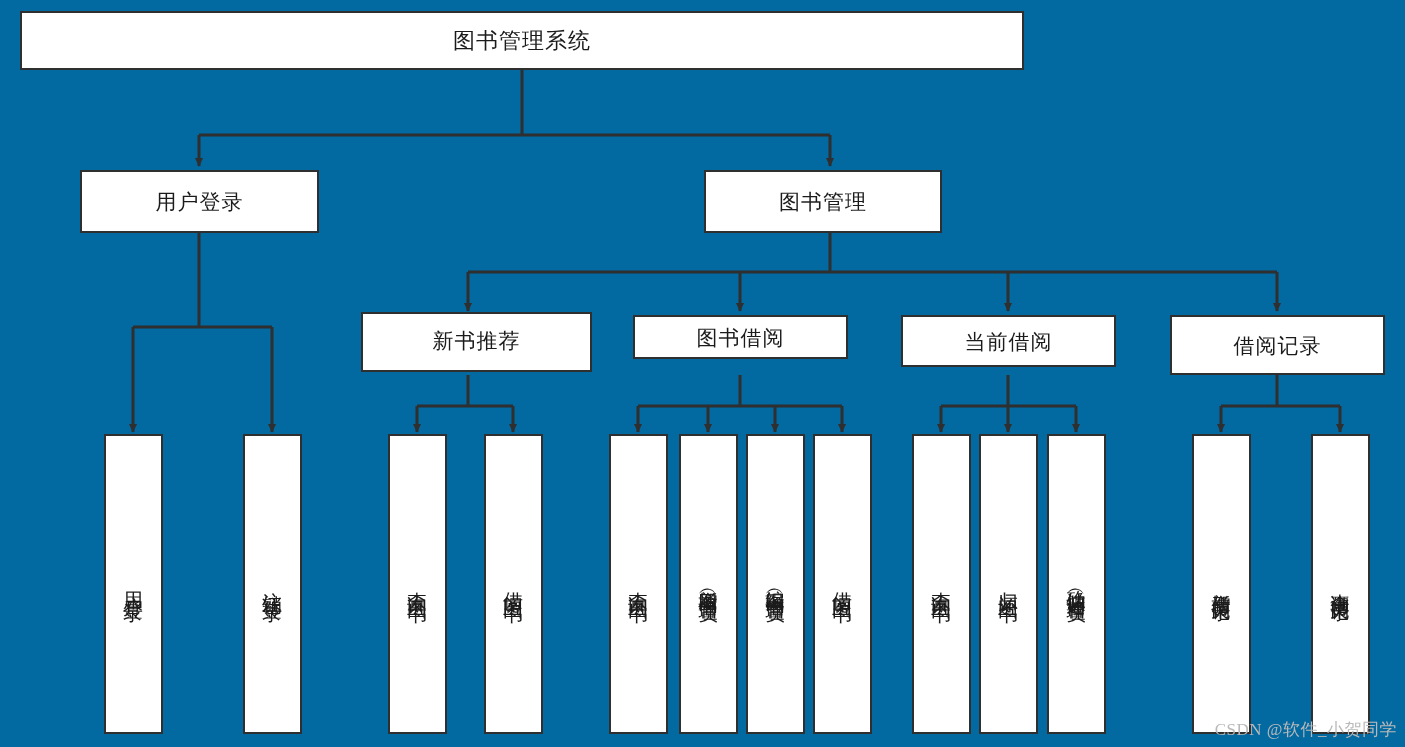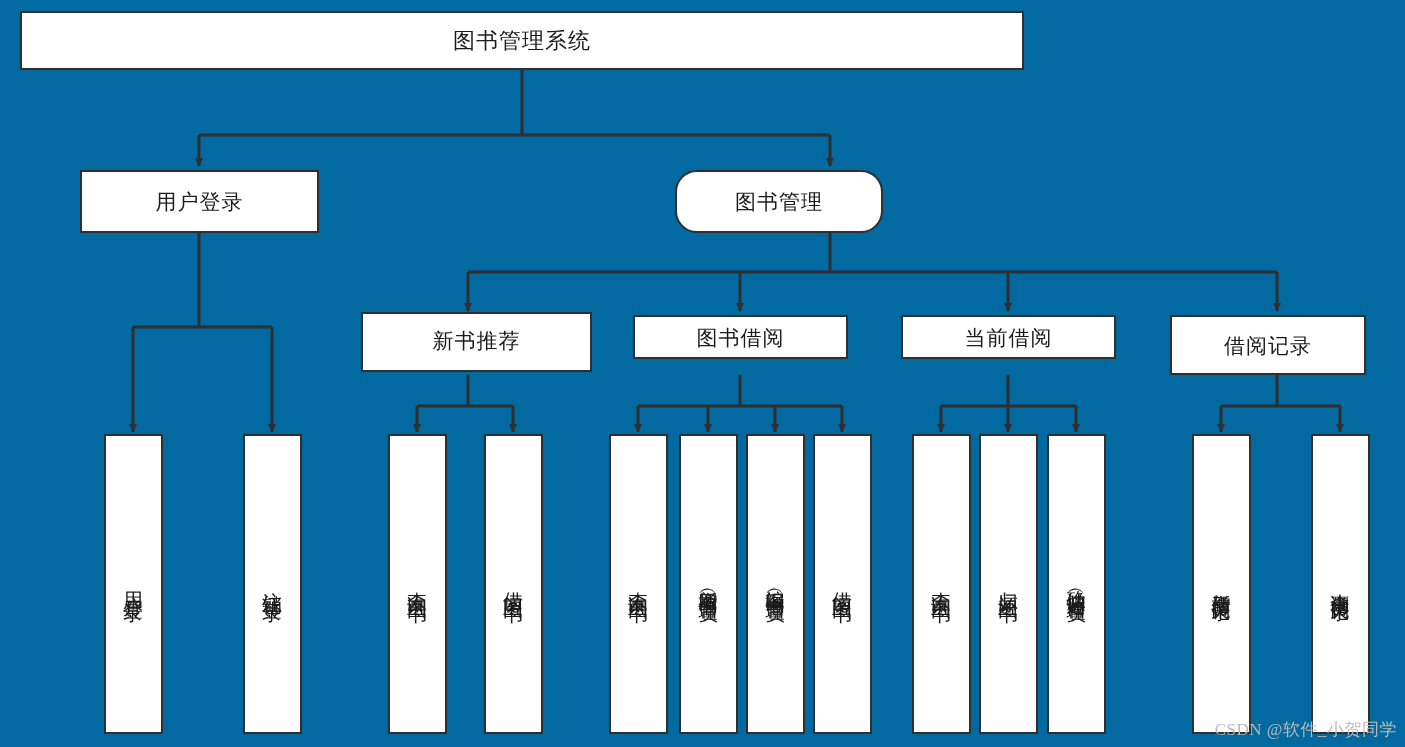--- a/index.html
+++ b/index.html
@@ -123,29 +123,29 @@
       <path d="M1221,406 L1340,406"></path>
       <path d="M1221,406 L1221,432" marker-end="url(#arrowhead)"></path>
       <path d="M1340,406 L1340,432" marker-end="url(#arrowhead)"></path>
     </g>
   </svg>
 
   <div class="node horiz root" style="left:20px; top:11px; width:1004px; height:59px;">图书管理系统</div>
 
   <div class="node horiz" style="left:80px; top:170px; width:239px; height:63px;">用户登录</div>
 
-  <div class="node horiz" style="left:675px; top:170px; width:208px; height:63px;border-radius:22px;">图书管理</div>
+  <div class="node horiz" style="left:704px; top:170px; width:238px; height:63px;">图书管理</div>
 
   <div class="node horiz" style="left:361px; top:312px; width:231px; height:60px;font-family:Liberation Mono, monospace;">新书推荐</div>
 
   <div class="node horiz" style="left:633px; top:315px; width:215px; height:44px;">图书借阅</div>
 
-  <div class="node horiz" style="left:901px; top:315px; width:215px; height:44px;">当前借阅</div>
+  <div class="node horiz" style="left:901px; top:315px; width:215px; height:52px;">当前借阅</div>
 
-  <div class="node horiz" style="left:1170px; top:315px; width:196px; height:60px;">借阅记录</div>
+  <div class="node horiz" style="left:1170px; top:315px; width:215px; height:60px;">借阅记录</div>
 
   <div class="node vert" style="left:104px; top:434px; width:59px; height:300px;">用户登录</div>
 
   <div class="node vert" style="left:243px; top:434px; width:59px; height:300px;">注销登录</div>
 
   <div class="node vert" style="left:388px; top:434px; width:59px; height:300px;">查询图书</div>
 
   <div class="node vert" style="left:484px; top:434px; width:59px; height:300px;">借阅图书</div>
 
   <div class="node vert" style="left:609px; top:434px; width:59px; height:300px;">查询图书</div>

